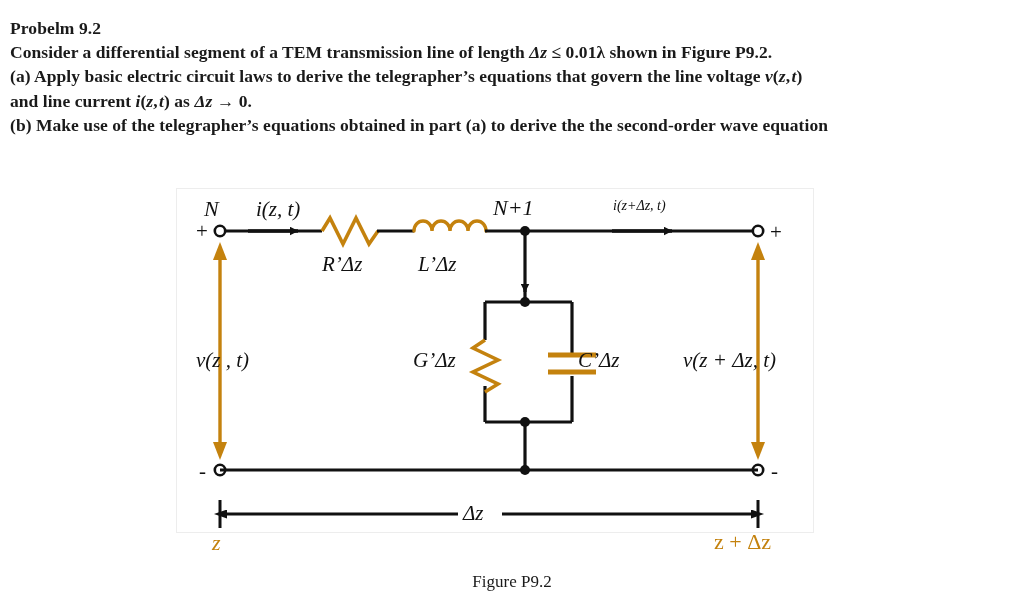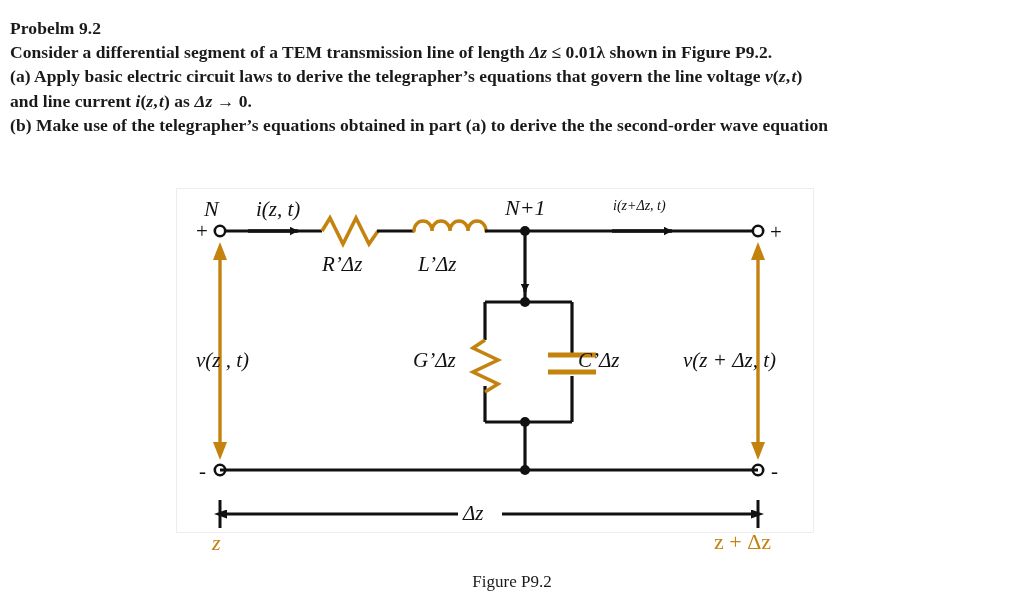--- a/index.html
+++ b/index.html
@@ -229,21 +229,21 @@
   </g>
 </svg>
 
 <div>
   <span class="lbl lbl-black" style="left:204px; top:198px; font-size:22px; font-style:italic;">N</span>
 
   <span class="lbl lbl-black" style="left:196px; top:221px; font-size:21px;">+</span>
 
   <span class="lbl lbl-black" style="left:240px; top:199px; font-size:21px; font-style:italic;margin-left:16px;">i(z, t)</span>
 
-  <span class="lbl lbl-black" style="left:493px; top:197px; font-size:22px; font-style:italic;margin-left:12px;">N+1</span>
+  <span class="lbl lbl-black" style="left:493px; top:197px; font-size:22px; font-style:italic;">N+1</span>
 
   <span class="lbl lbl-black" style="left:613px; top:199px; font-size:14px; font-style:italic;">i(z+Δz, t)</span>
 
   <span class="lbl lbl-black" style="left:770px; top:222px; font-size:21px;">+</span>
 
   <span class="lbl lbl-black" style="left:322px; top:254px; font-size:21px; font-style:italic;">R’Δz</span>
 
   <span class="lbl lbl-black" style="left:418px; top:254px; font-size:21px; font-style:italic;">L’Δz</span>
 
   <span class="lbl lbl-black" style="left:413px; top:350px; font-size:21px; font-style:italic;text-align:center;">G’Δz</span>

